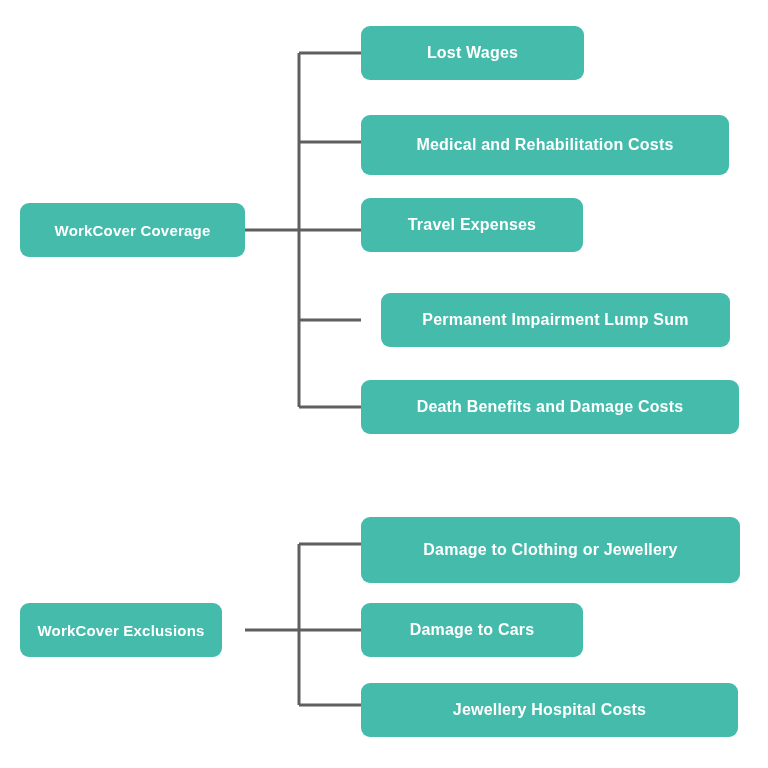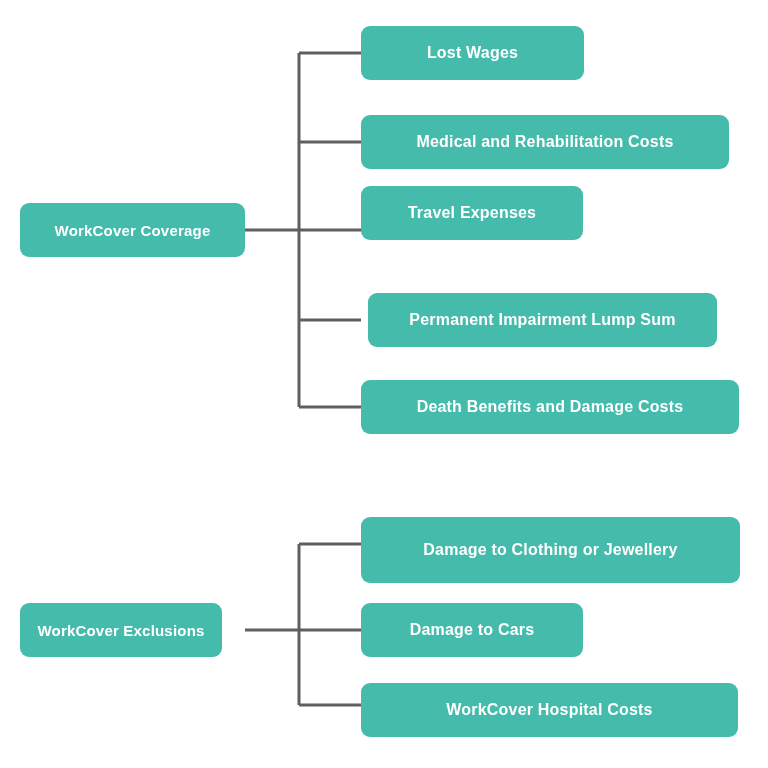--- a/index.html
+++ b/index.html
@@ -63,29 +63,29 @@
     <path d="M245 630 H361"></path>
     <path d="M299 544 V705"></path>
     <path d="M299 544 H361"></path>
     <path d="M299 705 H361"></path>
   </svg>
 
   <div class="node root" style="left:20px; top:203px; width:225px; height:54px">WorkCover Coverage</div>
 
   <div class="node child" style="left:361px; top:26px; width:223px; height:54px">Lost Wages</div>
 
-  <div class="node child" style="left:361px; top:115px; width:368px; height:54px">Medical and Rehabilitation Costs</div>
+  <div class="node child" style="left:361px; top:115px; width:368px; height:60px">Medical and Rehabilitation Costs</div>
 
-  <div class="node child" style="left:361px; top:186px; width:222px; height:54px">Travel Expenses</div>
+  <div class="node child" style="left:361px; top:198px; width:222px; height:54px">Travel Expenses</div>
 
-  <div class="node child" style="left:368px; top:293px; width:349px; height:54px">Permanent Impairment Lump Sum</div>
+  <div class="node child" style="left:381px; top:293px; width:349px; height:54px">Permanent Impairment Lump Sum</div>
 
   <div class="node child" style="left:361px; top:380px; width:378px; height:54px">Death Benefits and Damage Costs</div>
 
   <div class="node root" style="left:20px; top:603px; width:202px; height:54px">WorkCover Exclusions</div>
 
   <div class="node child" style="left:361px; top:517px; width:379px; height:66px">Damage to Clothing or Jewellery</div>
 
   <div class="node child" style="left:361px; top:603px; width:222px; height:54px">Damage to Cars</div>
 
-  <div class="node child" style="left:361px; top:683px; width:377px; height:54px">WorkCover Hospital Costs</div>
+  <div class="node child" style="left:361px; top:683px; width:377px; height:54px">Jewellery Hospital Costs</div>
 
 </div>
 
 </body></html>

